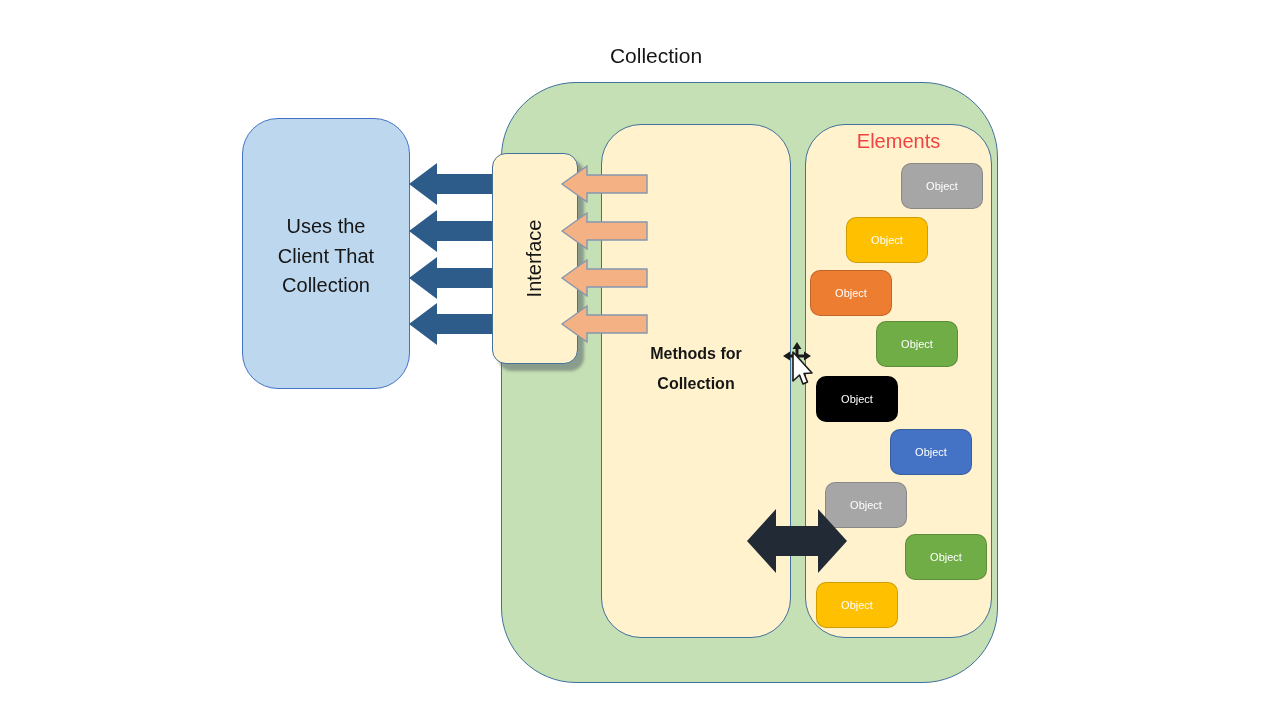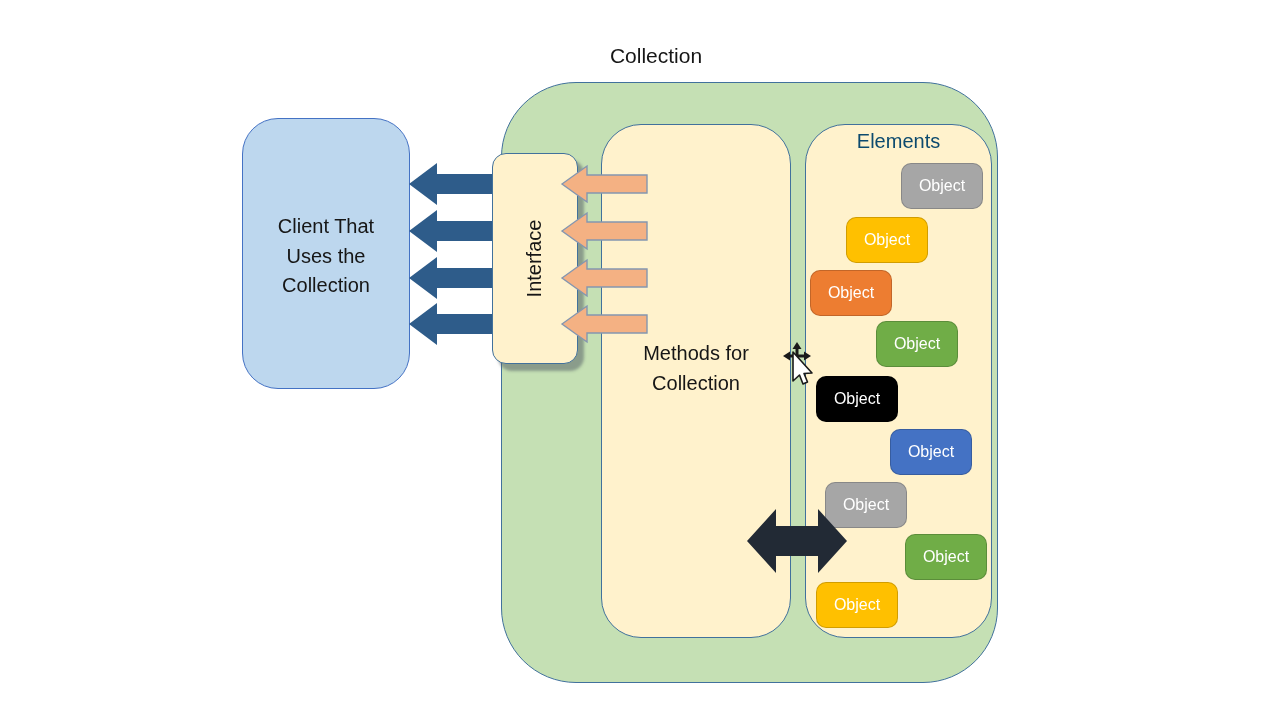--- a/index.html
+++ b/index.html
@@ -21,31 +21,31 @@
     z-index: 1;
   }
 
   .methods-box {
     left: 585px; top: 124px; width: 190px; height: 514px;
     background: #FFF2CC; border: 1.5px solid #41719C; border-radius: 40px;
     z-index: 2;
   }
   .methods-text {
     left: 585px; top: 339px; width: 190px; text-align: center;
-    font-size: 20px; line-height: 29.5px; color: #161616; z-index: 3;
+    font-size: 16px; line-height: 29.5px; color: #161616; z-index: 3; font-weight: bold;
   }
 
   .elements-box {
     left: 789px; top: 124px; width: 187px; height: 514px;
     background: #FFF2CC; border: 1.5px solid #41719C; border-radius: 40px;
     z-index: 2;
   }
   .elements-title {
     left: 789px; top: 130px; width: 187px; text-align: center;
-    font-size: 20px; color: #0c4a6e; z-index: 3;
+    font-size: 20px; color: #ef4444; z-index: 3;
   }
 
   .client-box {
     left: 226px; top: 118px; width: 168px; height: 271px;
     background: #BDD7EE; border: 1.5px solid #4472C4; border-radius: 36px;
     z-index: 2;
   }
   .client-text {
     left: 226px; top: 212px; width: 168px; text-align: center;
     font-size: 20px; line-height: 29.5px; color: #161616; z-index: 3;
@@ -63,21 +63,21 @@
     z-index: 5;
   }
   .interface-label span {
     transform: rotate(-90deg); white-space: nowrap;
     font-size: 20px; color: #161616;
   }
 
   .chip {
     width: 82px; height: 46px; border-radius: 10px;
     display: flex; align-items: center; justify-content: center;
-    color: #ffffff; font-size: 16px; z-index: 3;
+    color: #ffffff; font-size: 11px; z-index: 3;
     border: 1px solid rgba(0,0,0,0.18);
   }
 
   svg.overlay { position: absolute; left: 0; top: 0; width: 1280px; height: 720px; }
   #navy-arrows { z-index: 4; }
   #top-layer  { z-index: 6; }
 </style>
 </head>
 <body>
 
@@ -119,22 +119,22 @@
     </div>
   <div class="abs chip" style="left: 889px; top: 534px; background-color: rgb(112, 173, 71);">
       <span>Object</span>
     </div>
   <div class="abs chip" style="left: 800px; top: 582px; background-color: rgb(255, 192, 0);">
       <span>Object</span>
     </div>
 
   <div class="abs client-box"></div>
   <div class="abs client-text">
+    <div>Uses the</div>
     <div>Client That</div>
-    <div>Uses the</div>
     <div>Collection</div>
   </div>
 
   <svg class="overlay" id="navy-arrows" viewBox="0 0 1280 720">
     <polygon points="393,184 421,163 421,174 482,174 482,194 421,194 421,205" fill="#2E5C8A"></polygon>
     <polygon points="393,231 421,210 421,221 482,221 482,241 421,241 421,252" fill="#2E5C8A"></polygon>
     <polygon points="393,278 421,257 421,268 482,268 482,288 421,288 421,299" fill="#2E5C8A"></polygon>
     <polygon points="393,324 421,303 421,314 482,314 482,334 421,334 421,345" fill="#2E5C8A"></polygon>
   </svg>
 

